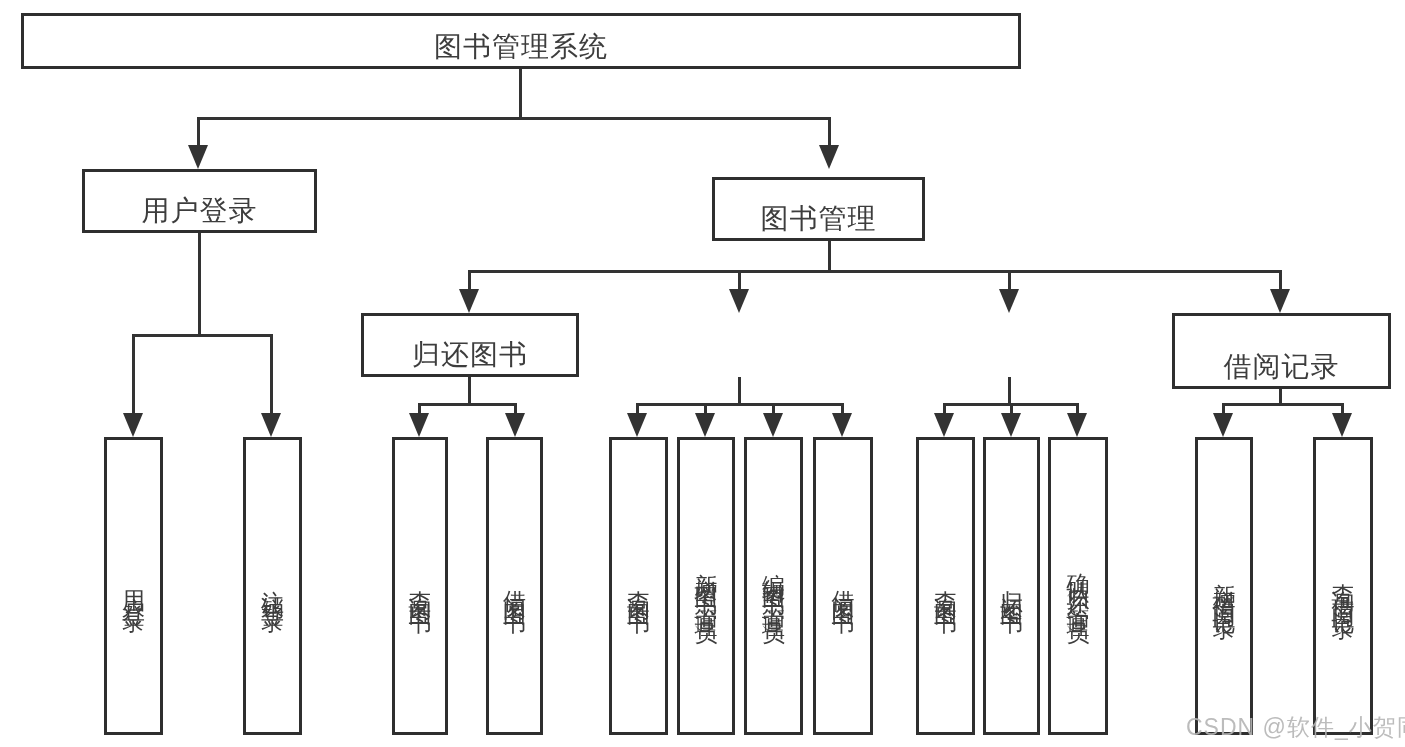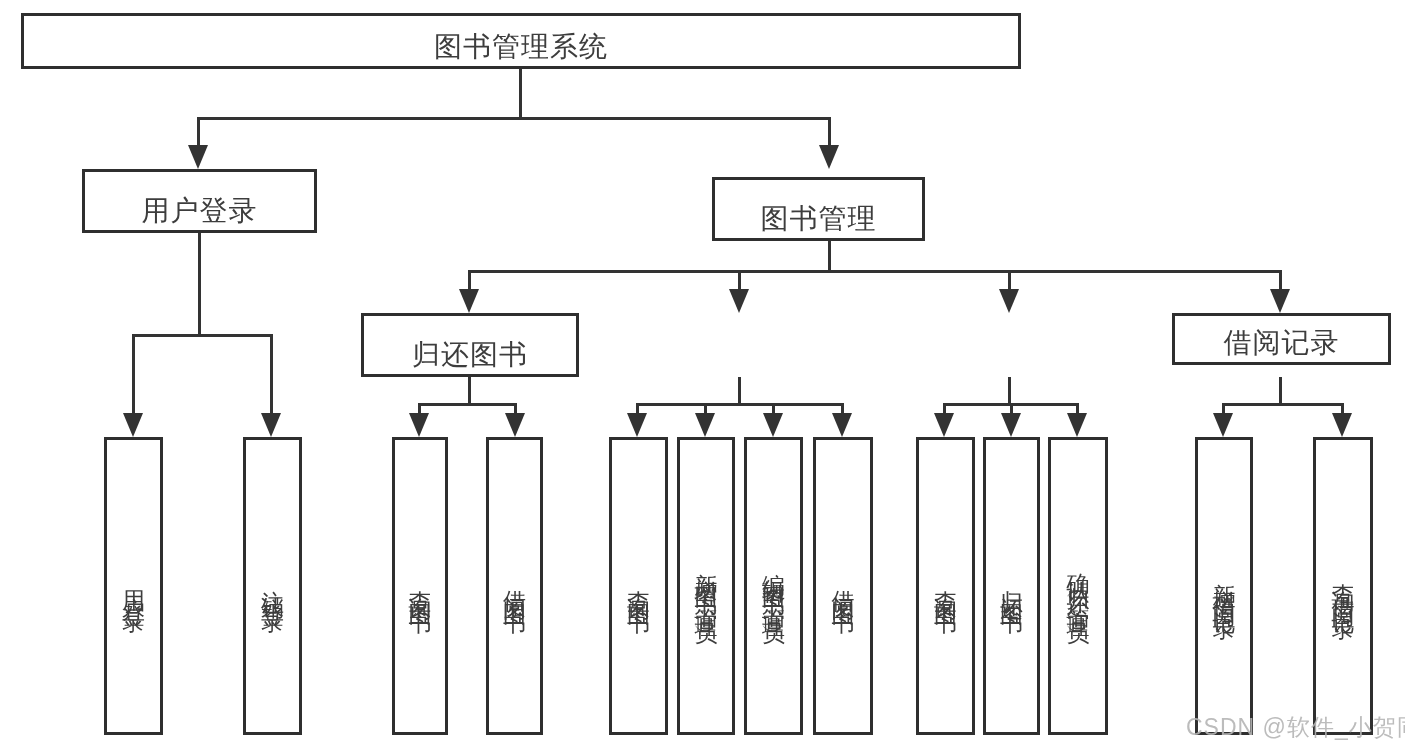--- a/index.html
+++ b/index.html
@@ -75,21 +75,21 @@
   <div class="vline" style="left:738px; top:270px; height:21px;"></div>
   <div class="arrow" style="left:729px; top:289px;"></div>
   <div class="vline" style="left:1008px; top:270px; height:21px;"></div>
   <div class="arrow" style="left:999px; top:289px;"></div>
   <div class="vline" style="left:1279px; top:270px; height:21px;"></div>
   <div class="arrow" style="left:1270px; top:289px;"></div>
 
   <div class="box" style="left:361px; top:313px; width:218px; height:64px;">
     <span>归还图书</span>
   </div>
-  <div class="box" style="left:1172px; top:313px; width:219px; height:52px;">
+  <div class="box" style="left:1172px; top:313px; width:219px; height:76px;">
     <span>借阅记录</span>
   </div>
 
   <div class="vline" style="left:468px; top:377px; height:29px;"></div>
   <div class="hline" style="left:418px; top:403px; width:99px;"></div>
   <div class="vline" style="left:418px; top:403px; height:12px;"></div>
   <div class="arrow" style="left:409px; top:413px;"></div>
   <div class="vline" style="left:514px; top:403px; height:12px;"></div>
   <div class="arrow" style="left:505px; top:413px;"></div>
 

